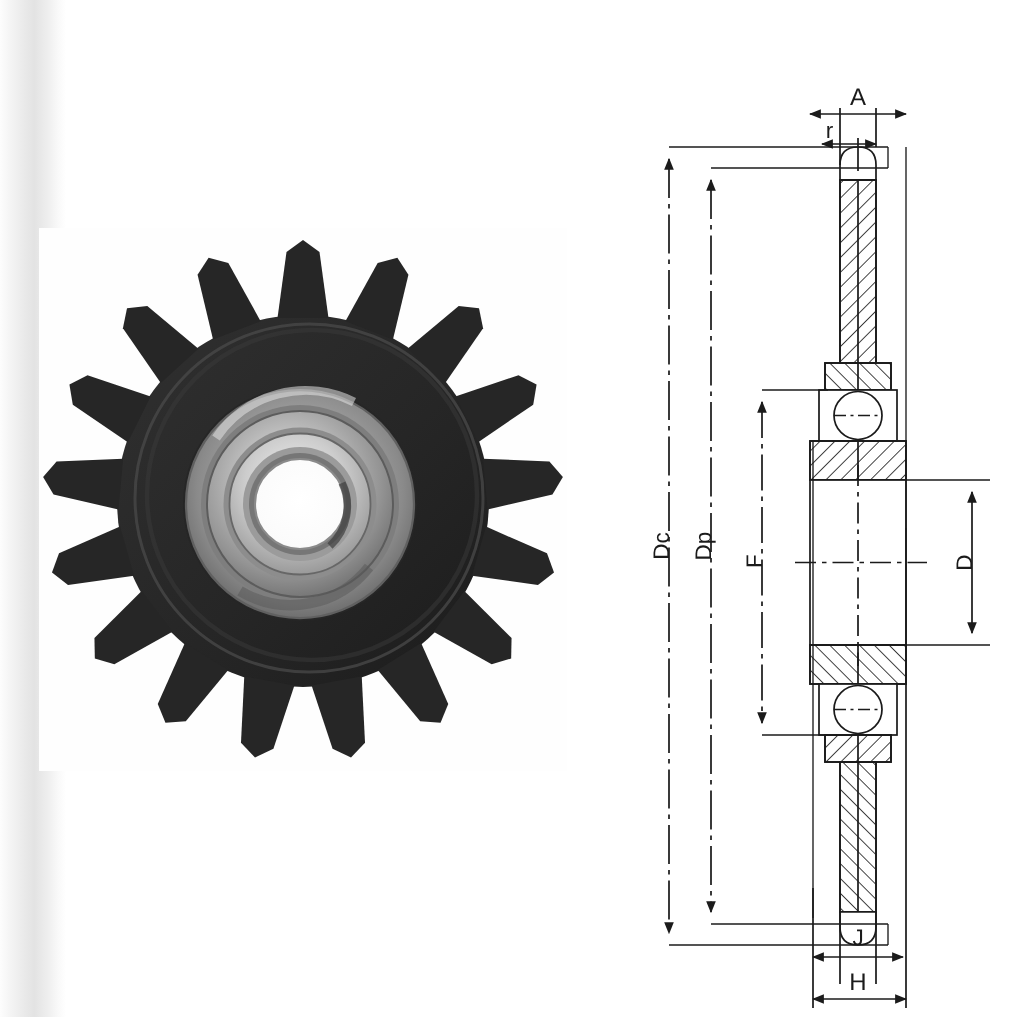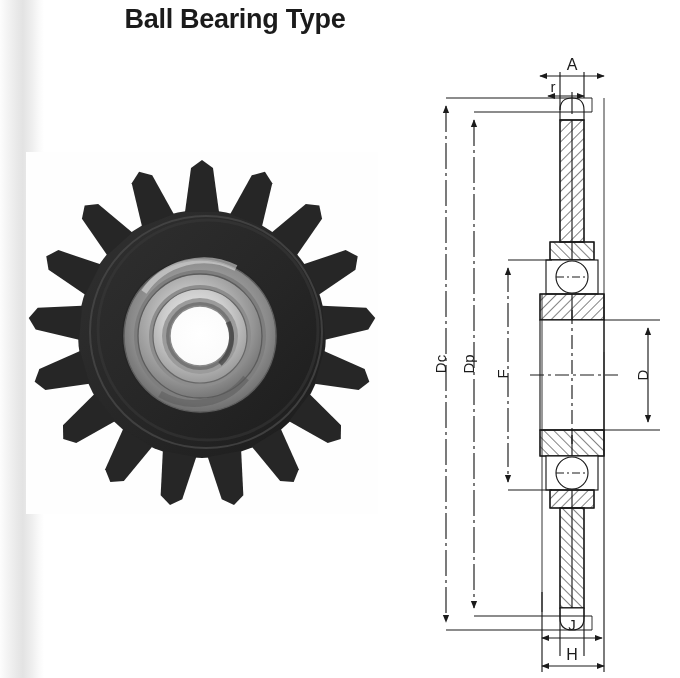--- a/index.html
+++ b/index.html
@@ -54,21 +54,20 @@
   }
   #drawing svg { display: block; }
 </style>
 </head>
 <body>
 
 <div id="page">
 
   <div id="scan-edge"></div>
 
-  <div id="title">Ball Bearing Type</div>
 
   <div id="photo">
     <svg viewBox="0 0 352 362" width="352" height="362" xmlns="http://www.w3.org/2000/svg">
       <defs>
         <radialGradient id="hubA" cx="50%" cy="44%" r="58%">
           <stop offset="0%" stop-color="#d8d8d8"></stop>
           <stop offset="45%" stop-color="#a8a8a8"></stop>
           <stop offset="78%" stop-color="#8a8a8a"></stop>
           <stop offset="100%" stop-color="#6a6a6a"></stop>
         </radialGradient>

